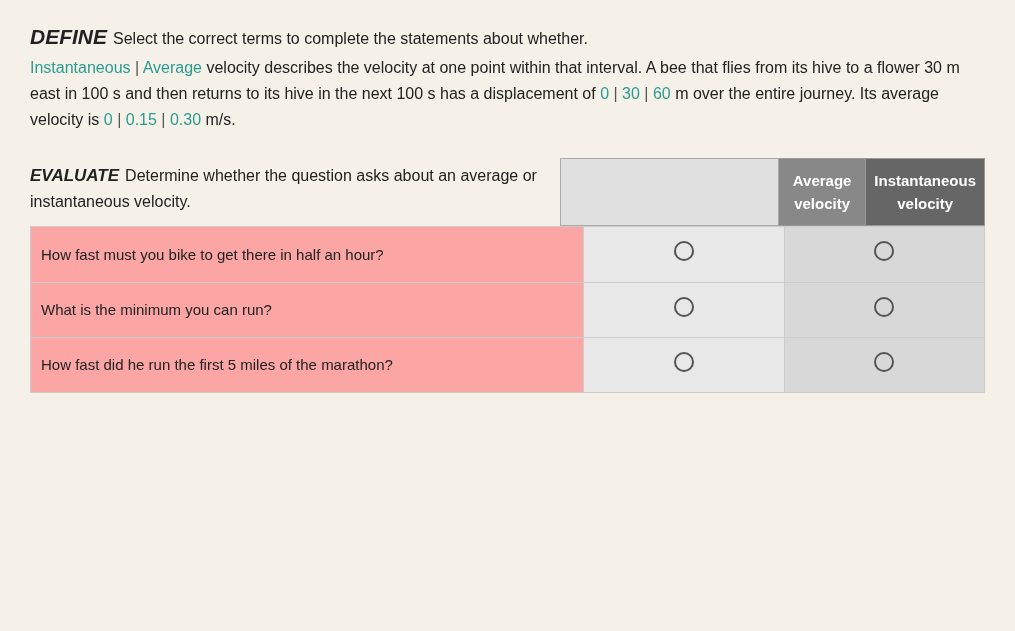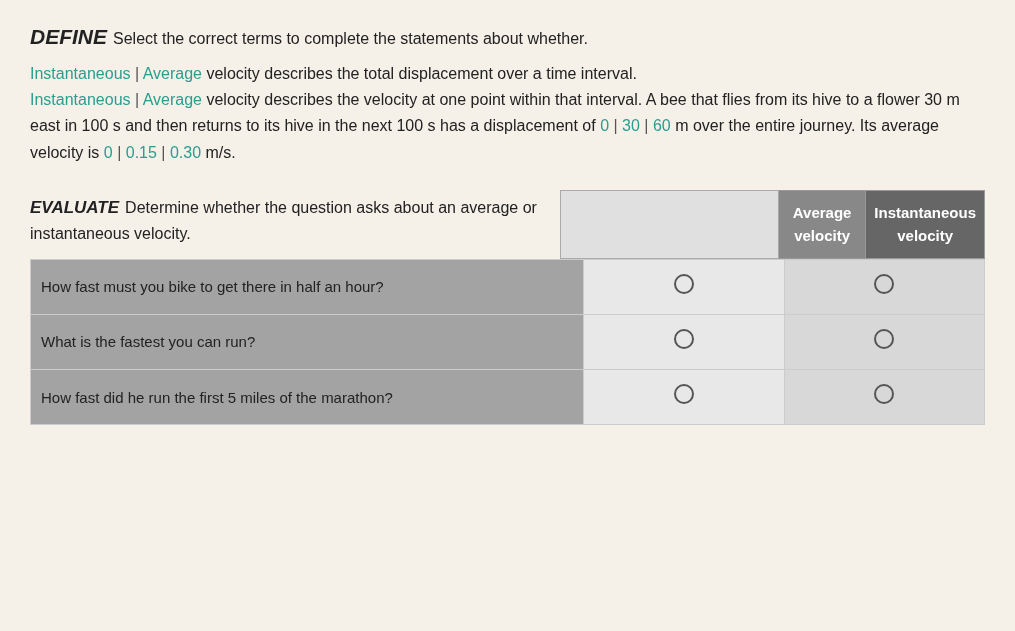--- a/index.html
+++ b/index.html
@@ -146,34 +146,31 @@
       display: inline-block;
       width: 20px;
       height: 20px;
       border-radius: 50%;
       border: 2px solid #555;
       background: transparent;
       cursor: pointer;
     }
 
     .question-col {
-      background: #a3a3a3;
+      background: #fca5a5;
     }
   </style>
 </head>
 <body>
 
 <div class="define-section">
   <div class="define-text">
     <span class="define-label">DEFINE</span><span>Select the correct terms to complete the statements about whether.</span>
   </div>
 
-  <div class="define-text" style="margin-top:6px;">
-    <span class="cyan-link">Instantaneous</span><span class="separator"> | </span><span class="cyan-link">Average</span><span> velocity describes the total displacement over a time interval.</span>
-  </div>
 
   <div class="define-text">
     <span class="cyan-link">Instantaneous</span><span class="separator"> | </span><span class="cyan-link">Average</span><span> velocity describes the velocity at one point within that interval. A bee that flies from its hive to a flower 30 m east in 100 s and then returns to its hive in the next 100 s has a displacement of </span><span class="cyan-link">0</span><span class="separator"> | </span><span class="cyan-link">30</span><span class="separator"> | </span><span class="cyan-link">60</span><span> m over the entire journey. Its average velocity is </span><span class="cyan-link">0</span><span class="separator"> | </span><span class="cyan-link">0.15</span><span class="separator"> | </span><span class="cyan-link">0.30</span><span> m/s.</span>
   </div>
 </div>
 
 <div class="evaluate-section">
   <div class="evaluate-top">
     <div class="evaluate-text-block">
       <div class="evaluate-desc">
@@ -200,21 +197,21 @@
       <col style="width:21%">
       <col style="width:21%">
     </colgroup>
     <tbody id="questions-body">
     <tr>
           <td class="question-col">How fast must you bike to get there in half an hour?</td>
           <td class="radio-cell"><span class="radio-circle"></span></td>
           <td class="radio-cell inst-col"><span class="radio-circle"></span></td>
         </tr>
         <tr>
-          <td class="question-col">What is the fastest you can run?</td>
+          <td class="question-col">What is the minimum you can run?</td>
           <td class="radio-cell"><span class="radio-circle"></span></td>
           <td class="radio-cell inst-col"><span class="radio-circle"></span></td>
         </tr>
         <tr>
           <td class="question-col">How fast did he run the first 5 miles of the marathon?</td>
           <td class="radio-cell"><span class="radio-circle"></span></td>
           <td class="radio-cell inst-col"><span class="radio-circle"></span></td>
         </tr>
       </tbody>
   </table>

